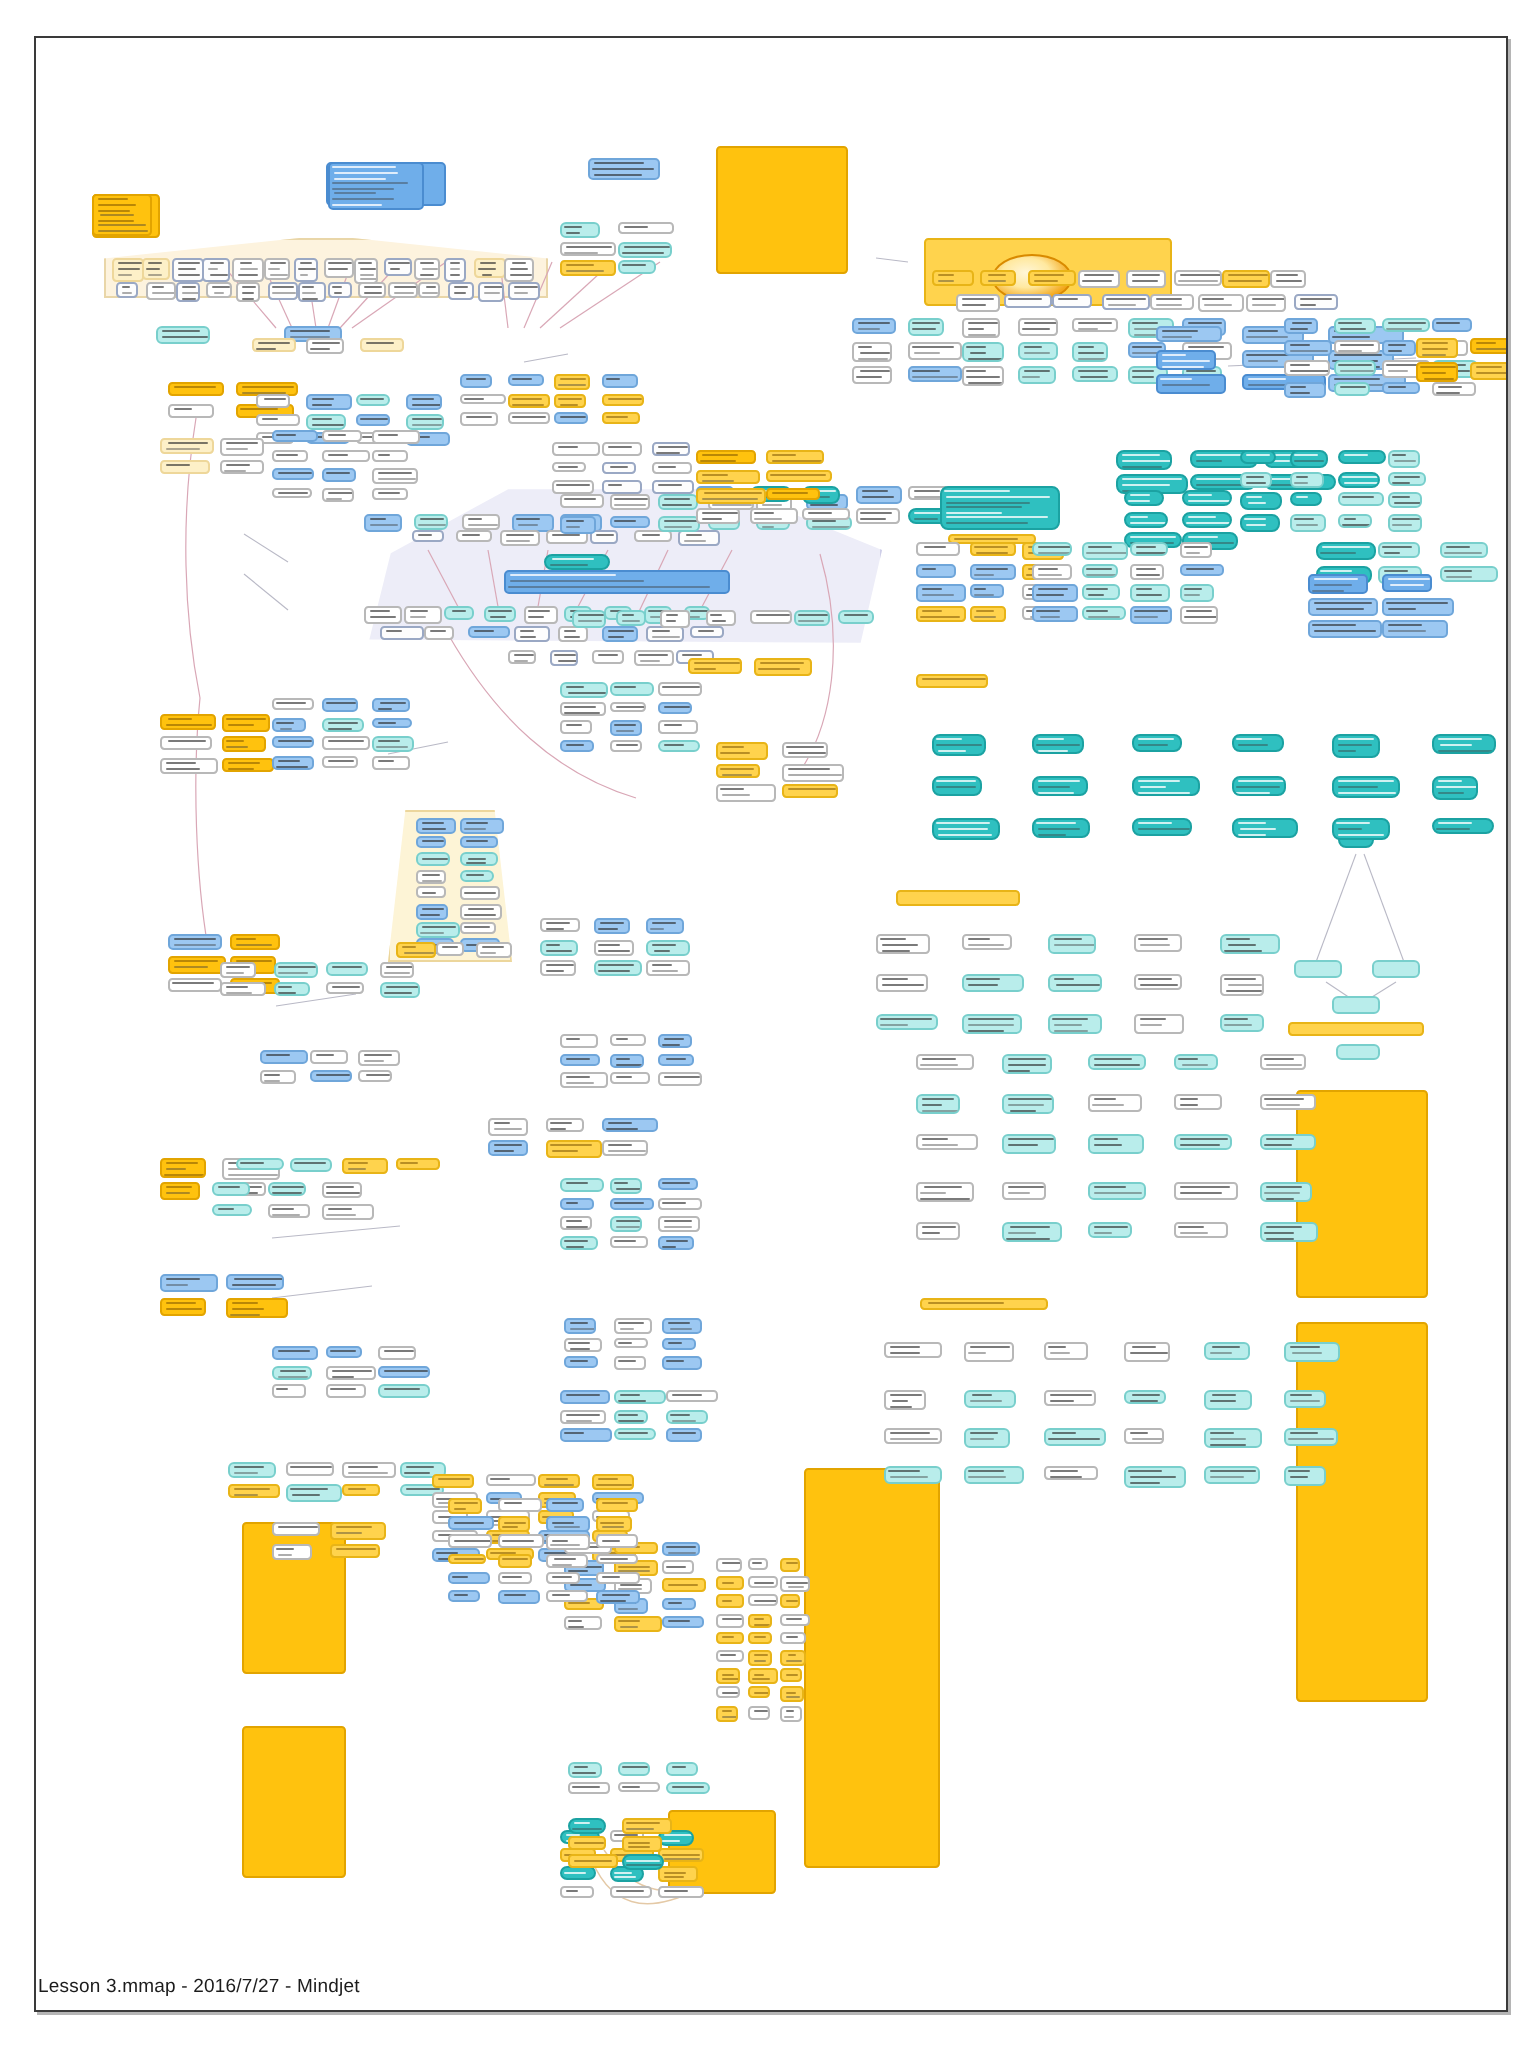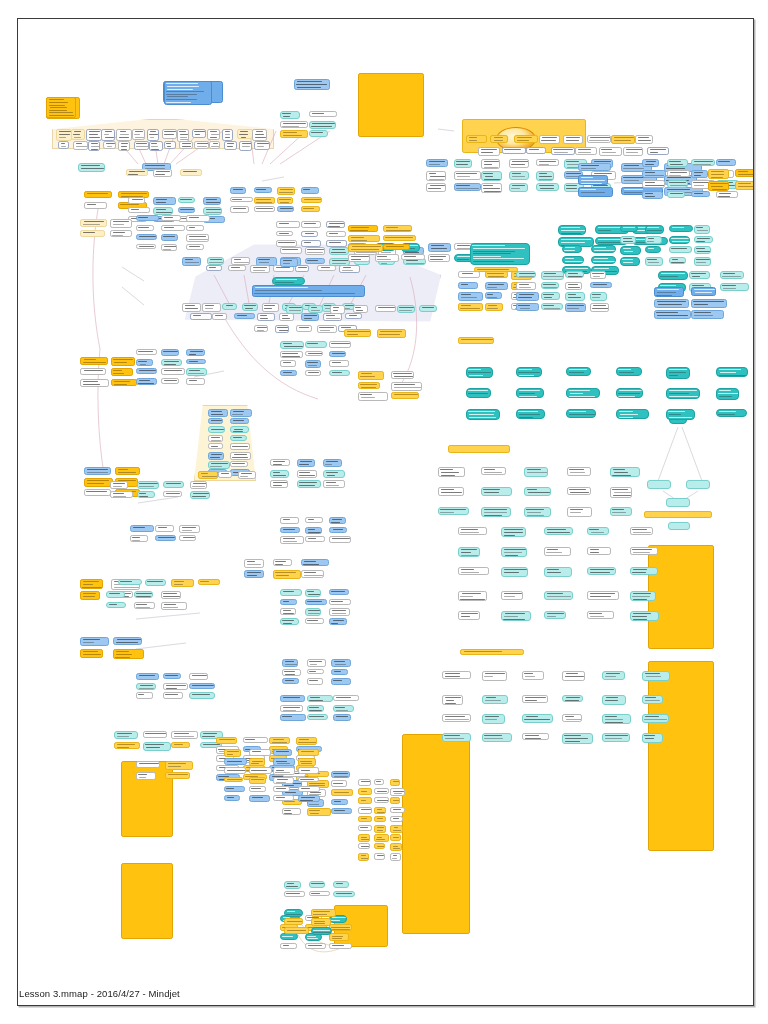--- a/index.html
+++ b/index.html
@@ -2685,13 +2685,13 @@
         </div>
         <div class="nd c-teal" style="left: 292.5px; top: 908.4px; width: 21.2px; height: 7.5px;">
           <div class="tl lite" style="top: 1.4px; left: 1.35439px; width: 90.8945%;"></div>
           <div class="tl mid" style="top: 4px; left: 1.96525px; width: 90.812%;"></div>
         </div>
       </div>
 
   </div>
 </div>
 
-<div id="footer-caption">Lesson 3.mmap - 2016/4/27 - Mindjet</div>
+<div id="footer-caption">Lesson 3.mmap - 2016/7/27 - Mindjet</div>
 
 </body></html>

